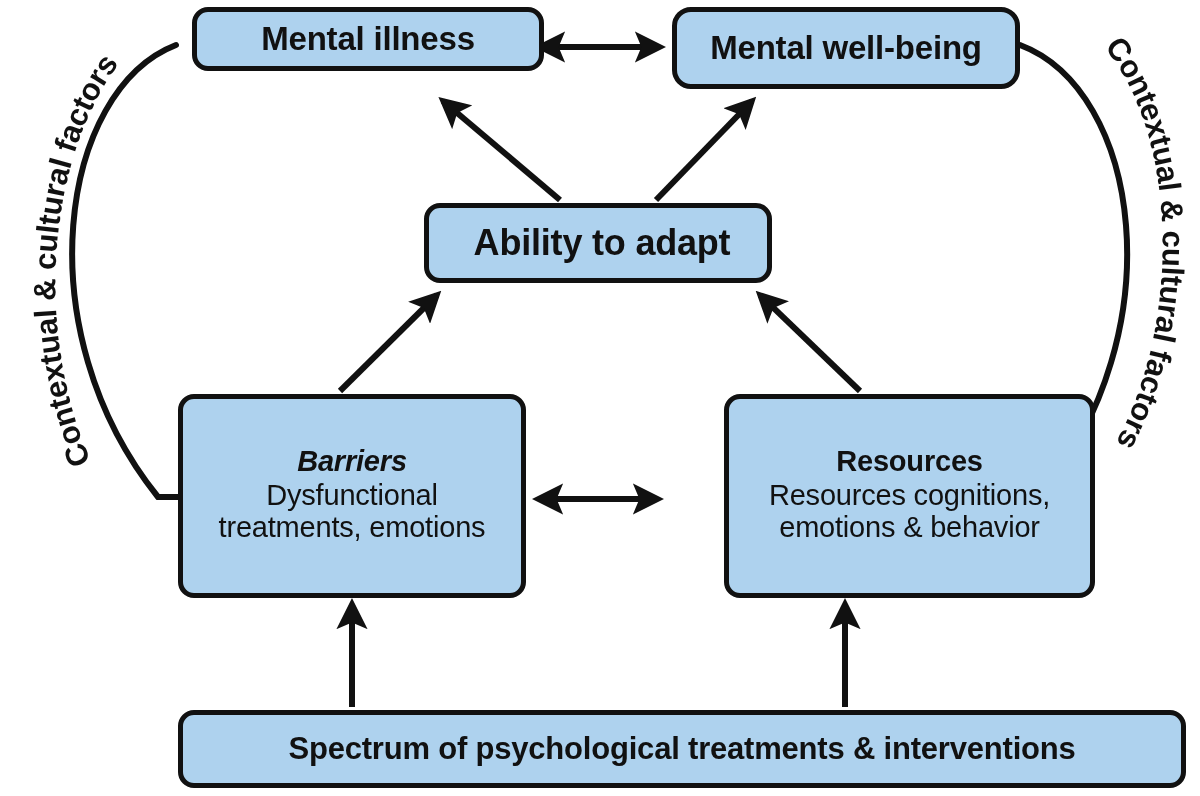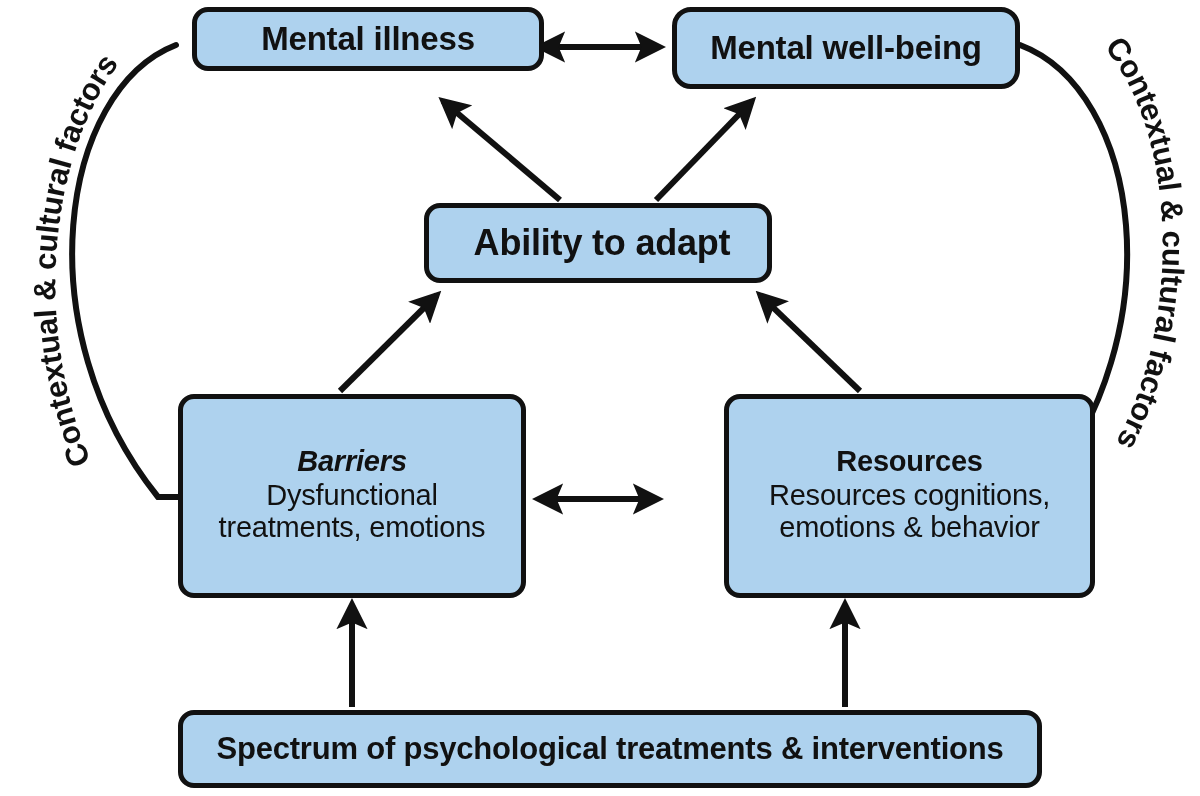--- a/index.html
+++ b/index.html
@@ -75,21 +75,21 @@
 
   #node-resources {
     left: 692px; top: 394px; width: 371px; height: 204px;
     padding: 4px 6px 6px;
     margin-left: 32px;
   }
   #node-resources .node-title { font-size: 29px; margin-bottom: 1px; }
   #node-resources .node-sub   { font-size: 29px; }
 
   #node-spectrum {
-    left: 178px; top: 710px; width: 864px; height: 78px;
+    left: 178px; top: 710px; width: 1008px; height: 78px;
   }
   #node-spectrum .node-title { font-size: 31px; }
 
   .curve-label {
     font-weight: bold;
     font-size: 31px;
     letter-spacing: -0.3px;
     fill: #111111;
   }
 </style>

